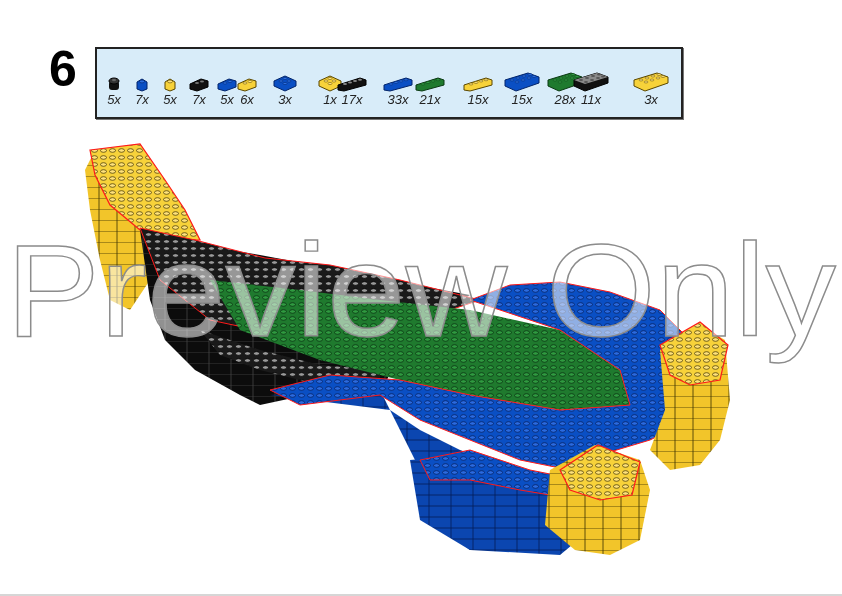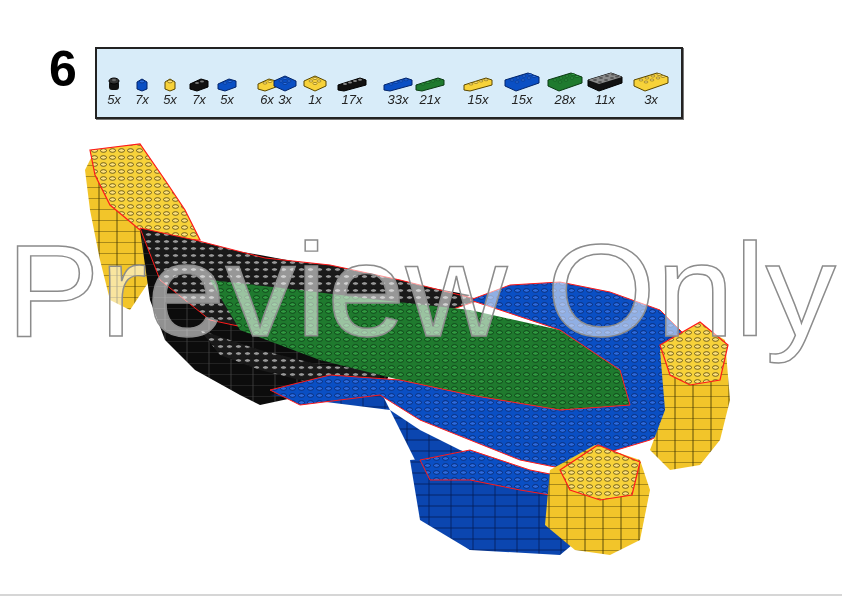--- a/index.html
+++ b/index.html
@@ -51,39 +51,39 @@
     <span class="qty">7x</span>
   </div>
   <div class="part" style="left:120px">
     <svg width="20" height="16" viewBox="0 0 20 16">
         <path d="M1 8 L12 3 L19 5 L19 11 L8 15 L1 13Z" fill="#0a4fc4" stroke="#02246a"></path>
         <ellipse cx="8" cy="7" rx="2" ry="1.1" fill="#2d6fe0" stroke="#02246a" stroke-width=".5"></ellipse>
         <ellipse cx="13" cy="5.5" rx="2" ry="1.1" fill="#2d6fe0" stroke="#02246a" stroke-width=".5"></ellipse>
       </svg>
     <span class="qty">5x</span>
   </div>
-  <div class="part" style="left:160px">
+  <div class="part" style="left:140px">
     <svg width="20" height="16" viewBox="0 0 20 16">
         <path d="M1 8 L12 3 L19 5 L19 11 L8 15 L1 13Z" fill="#f7d23a" stroke="#5a4700"></path>
         <ellipse cx="8" cy="7" rx="2" ry="1.1" fill="#ffe27a" stroke="#5a4700" stroke-width=".5"></ellipse>
         <ellipse cx="13" cy="5.5" rx="2" ry="1.1" fill="#ffe27a" stroke="#5a4700" stroke-width=".5"></ellipse>
       </svg>
     <span class="qty">6x</span>
   </div>
   <div class="part" style="left:176px">
     <svg width="24" height="18" viewBox="0 0 24 18">
         <path d="M1 7 L12 2 L23 7 L23 12 L12 17 L1 12Z" fill="#0a4fc4" stroke="#02246a"></path>
         <ellipse cx="8" cy="7" rx="2" ry="1.1" fill="#2d6fe0" stroke="#02246a" stroke-width=".5"></ellipse>
         <ellipse cx="16" cy="7" rx="2" ry="1.1" fill="#2d6fe0" stroke="#02246a" stroke-width=".5"></ellipse>
         <ellipse cx="12" cy="4.5" rx="2" ry="1.1" fill="#2d6fe0" stroke="#02246a" stroke-width=".5"></ellipse>
         <ellipse cx="12" cy="9.5" rx="2" ry="1.1" fill="#2d6fe0" stroke="#02246a" stroke-width=".5"></ellipse>
       </svg>
     <span class="qty">3x</span>
   </div>
-  <div class="part" style="left:206px">
+  <div class="part" style="left:221px">
     <svg width="24" height="18" viewBox="0 0 24 18">
         <path d="M1 7 L12 2 L23 7 L23 12 L12 17 L1 12Z" fill="#f7d23a" stroke="#5a4700"></path>
         <ellipse cx="8" cy="7" rx="2" ry="1.1" fill="#ffe27a" stroke="#5a4700" stroke-width=".5"></ellipse>
         <ellipse cx="16" cy="7" rx="2" ry="1.1" fill="#ffe27a" stroke="#5a4700" stroke-width=".5"></ellipse>
         <ellipse cx="12" cy="4.5" rx="2" ry="1.1" fill="#ffe27a" stroke="#5a4700" stroke-width=".5"></ellipse>
         <ellipse cx="12" cy="9.5" rx="2" ry="1.1" fill="#ffe27a" stroke="#5a4700" stroke-width=".5"></ellipse>
       </svg>
     <span class="qty">1x</span>
   </div>
   <div class="part" style="left:240px">
@@ -151,21 +151,21 @@
           <ellipse cx="20" cy="6" rx="2" ry="1"></ellipse>
           <ellipse cx="26" cy="4.5" rx="2" ry="1"></ellipse>
           <ellipse cx="13" cy="12" rx="2" ry="1"></ellipse>
           <ellipse cx="19" cy="10" rx="2" ry="1"></ellipse>
           <ellipse cx="25" cy="8" rx="2" ry="1"></ellipse>
           <ellipse cx="30" cy="6.5" rx="2" ry="1"></ellipse>
         </g>
       </svg>
     <span class="qty">28x</span>
   </div>
-  <div class="part" style="left:490px">
+  <div class="part" style="left:476px">
     <svg width="36" height="22" viewBox="0 0 36 22">
         <path d="M1 10 L24 3 L35 7 L35 13 L12 21 L1 16Z" fill="#111" stroke="#000"></path>
         <path d="M1 10 L24 3 L35 7 L12 14Z" fill="#8a8a8a"></path>
         <g fill="#555">
           <ellipse cx="8" cy="10" rx="2" ry="1"></ellipse>
           <ellipse cx="14" cy="8" rx="2" ry="1"></ellipse>
           <ellipse cx="20" cy="6" rx="2" ry="1"></ellipse>
           <ellipse cx="26" cy="4.5" rx="2" ry="1"></ellipse>
           <ellipse cx="13" cy="12" rx="2" ry="1"></ellipse>
           <ellipse cx="19" cy="10" rx="2" ry="1"></ellipse>

